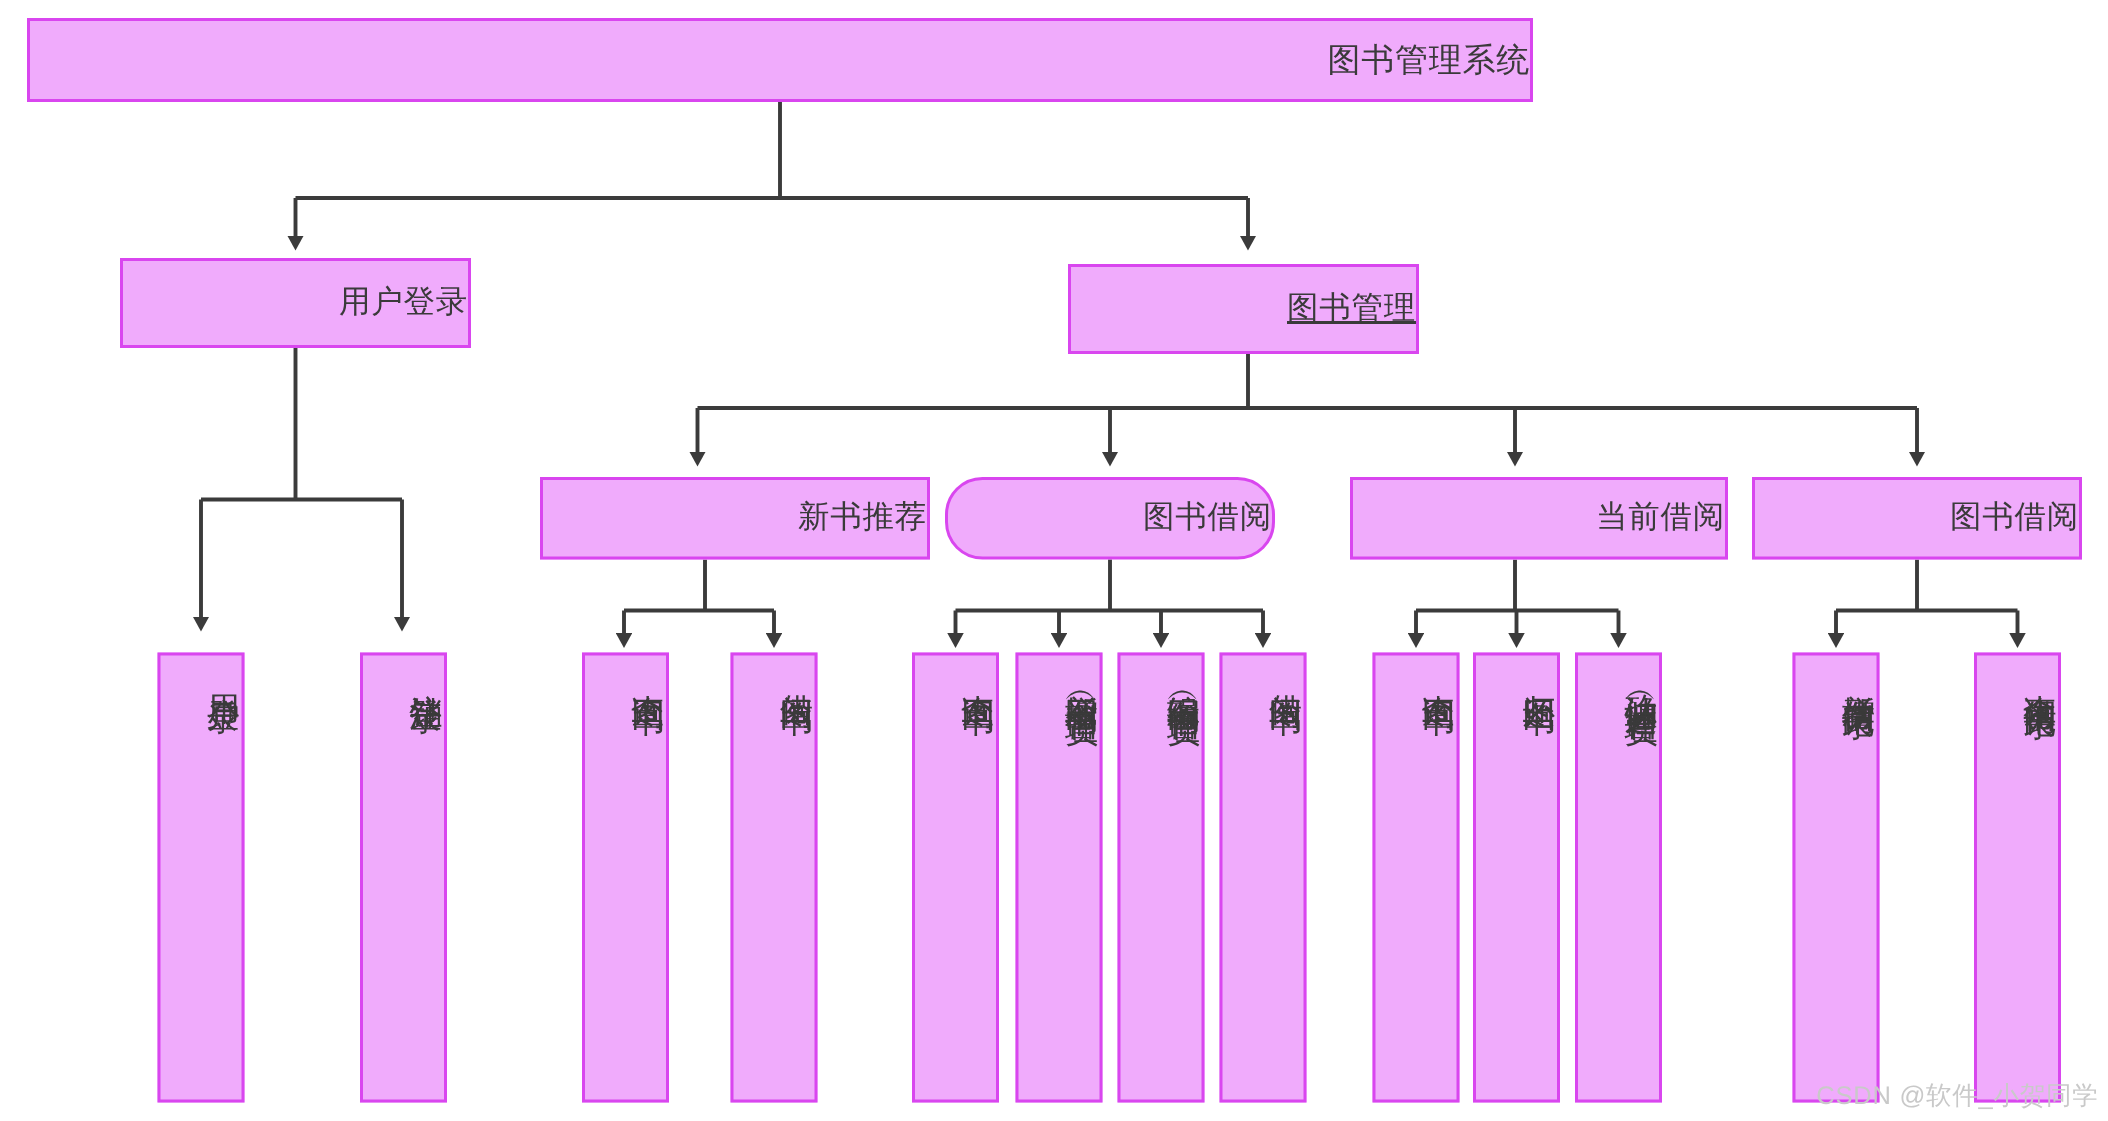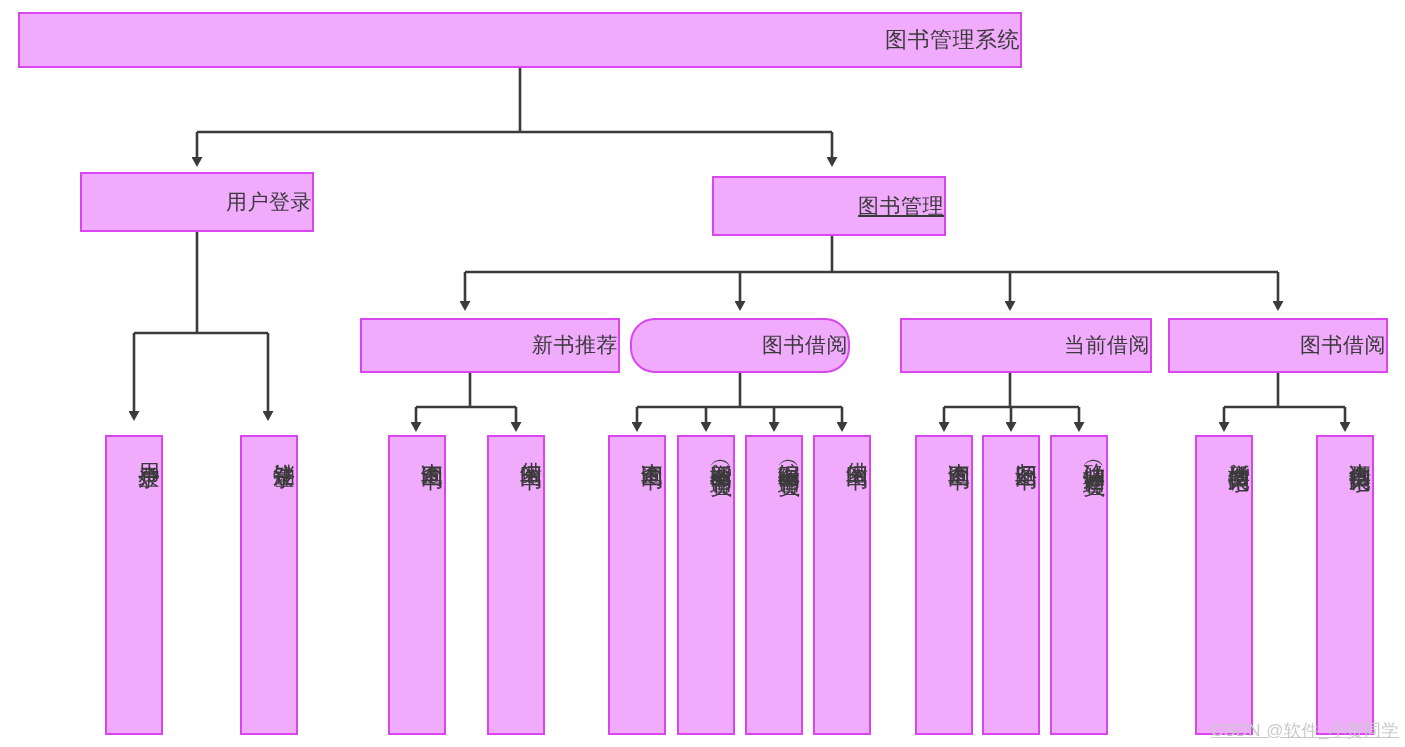--- a/index.html
+++ b/index.html
@@ -64,21 +64,20 @@
   .watermark {
     position: absolute;
     right: 6px;
     bottom: 5px;
     font-size: 17px;
     color: #c9c9c9;
     letter-spacing: 0.5px;
     z-index: 3;
     user-select: none;
     white-space: nowrap;
-    text-decoration: underline;
   }
 </style>
 </head>
 <body>
 
 <div id="canvas">
 
   <svg id="edges" viewBox="0 0 1405 747" xmlns="http://www.w3.org/2000/svg">
     <defs>
       <marker id="arrow" markerWidth="10" markerHeight="11" refX="1" refY="5.5" orient="auto" markerUnits="userSpaceOnUse">

